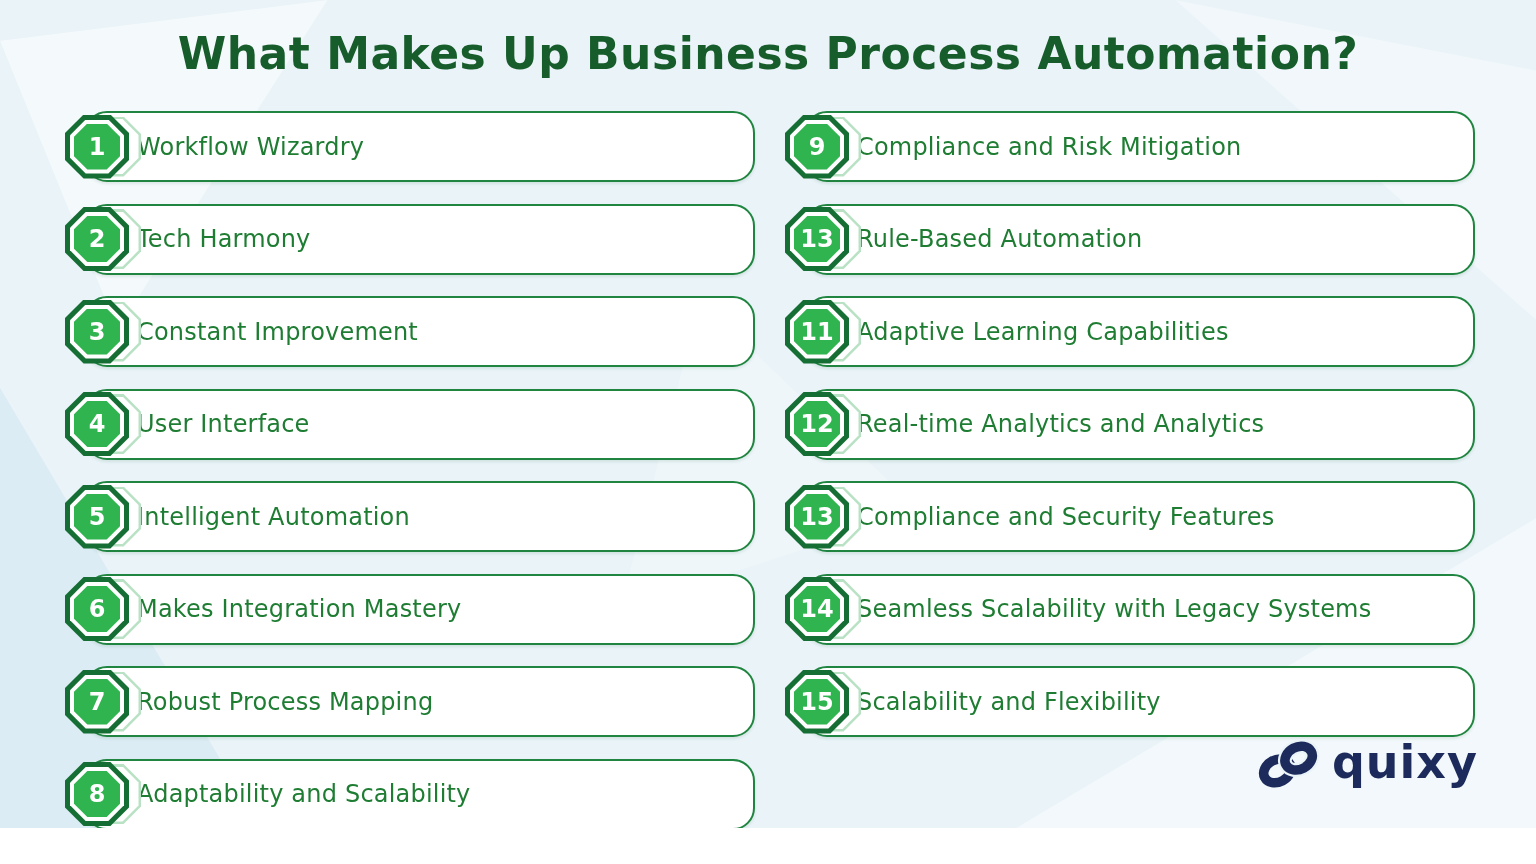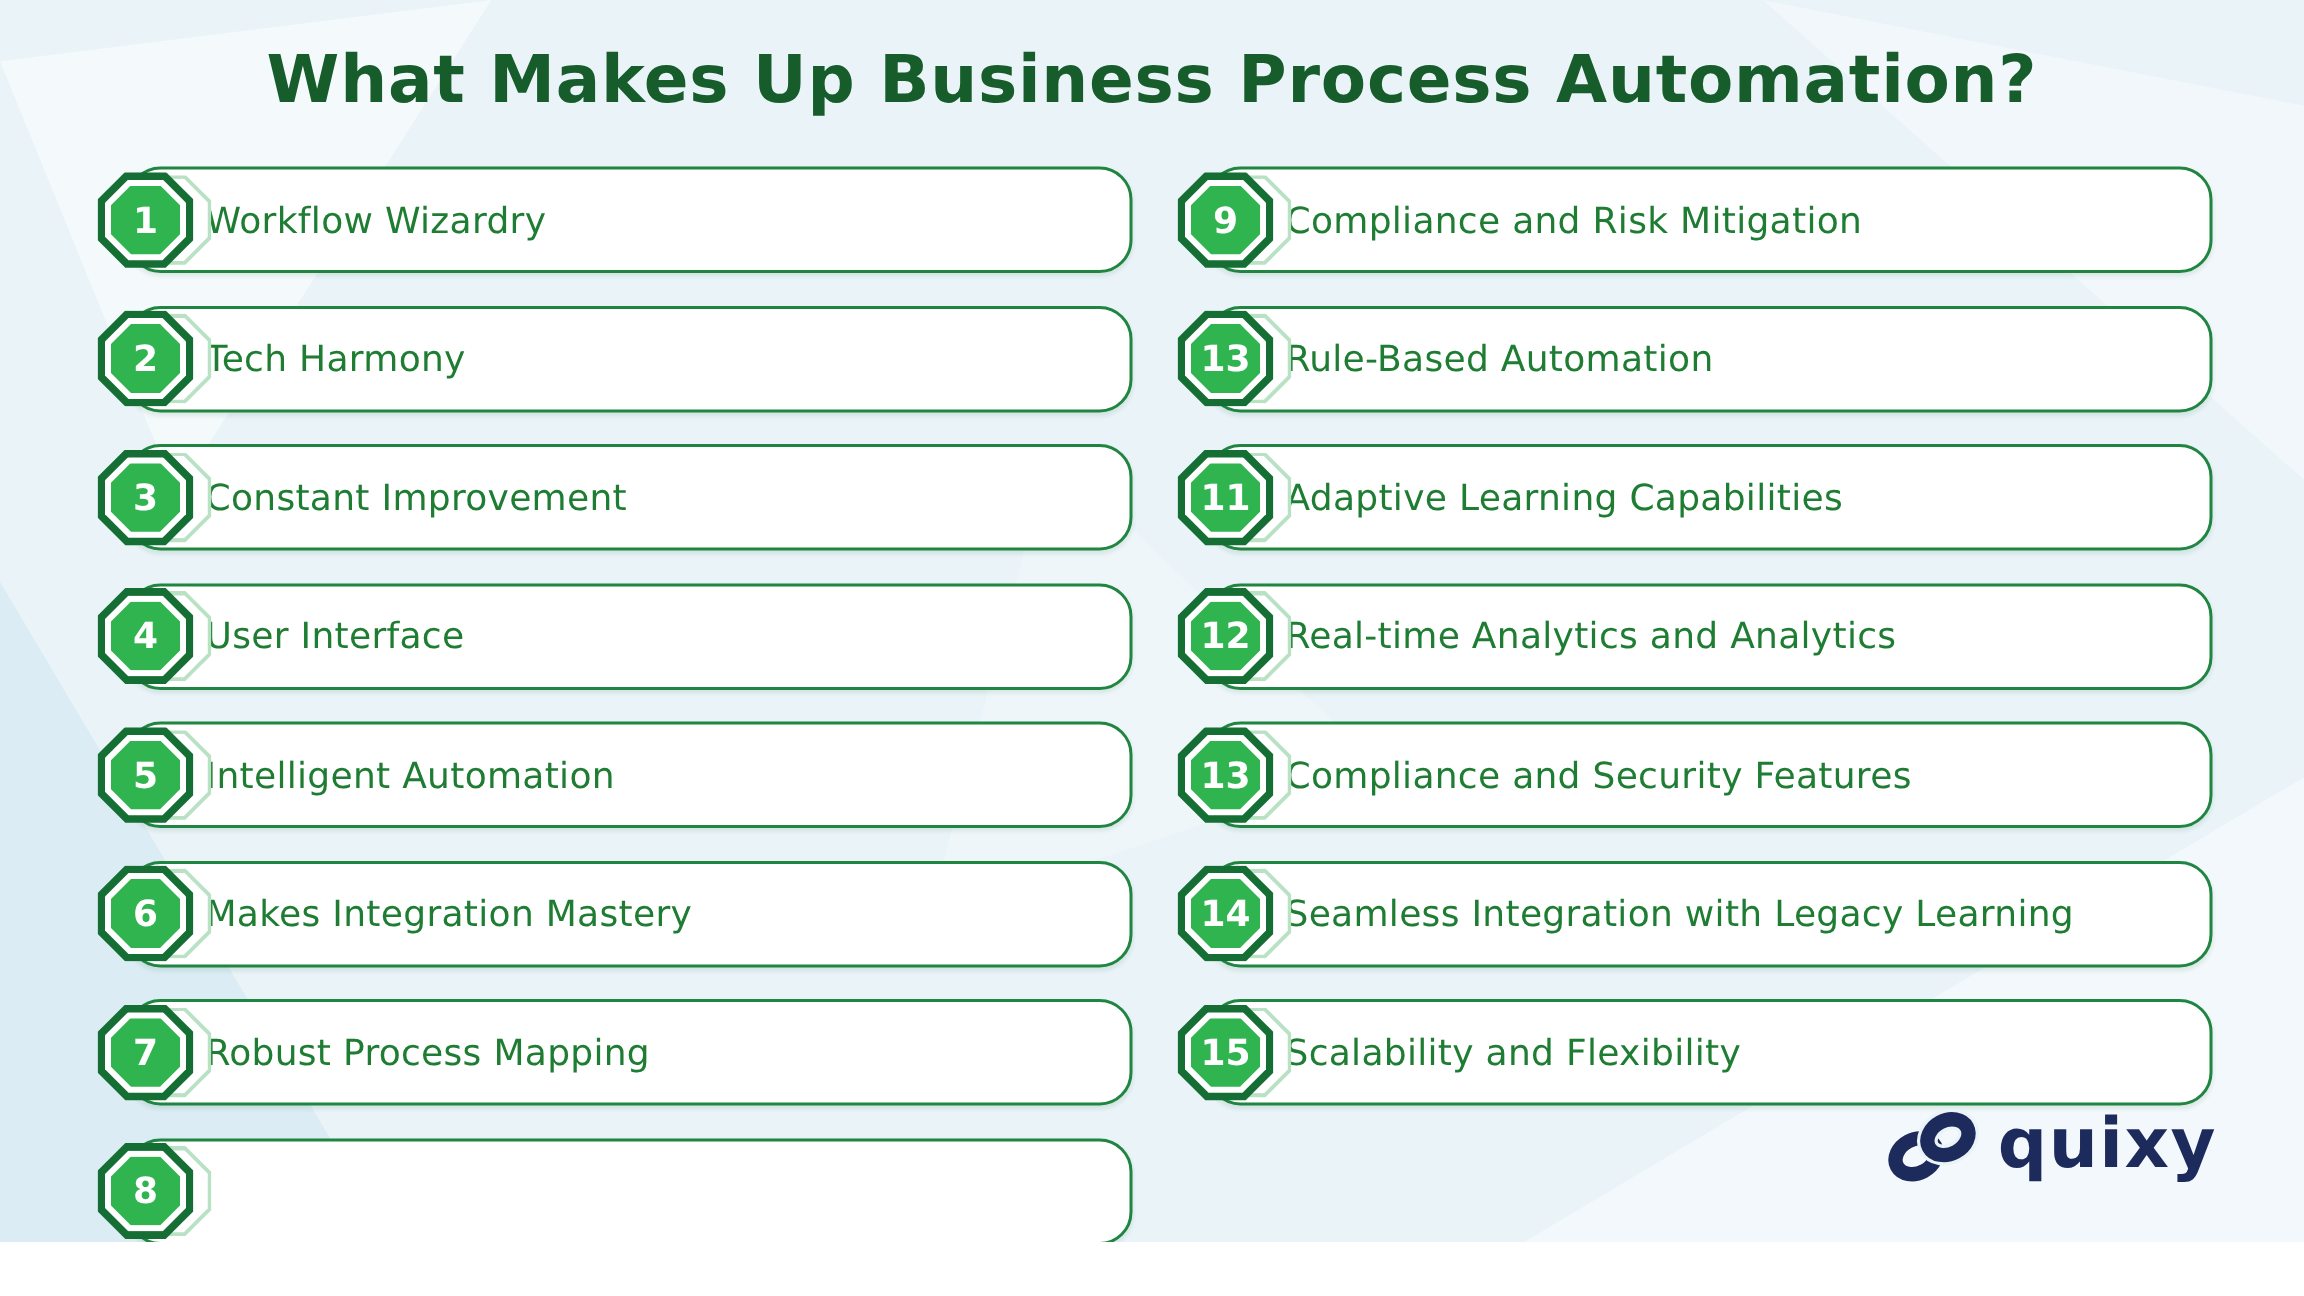--- a/index.html
+++ b/index.html
@@ -154,20 +154,21 @@
       </div>
       <div class="row-label">Robust Process Mapping</div>
     </div>
     <div class="row">
       <div class="badge">
         <div class="oct oct-faint"></div>
         <div class="oct oct-dark"></div>
         <div class="oct oct-white"></div>
         <div class="oct oct-green">8</div>
       </div>
+      <div class="row-label">Adaptability and Scalability</div>
     </div>
   </div>
 
   <div class="col col-right">
     <div class="row">
       <div class="badge">
         <div class="oct oct-faint"></div>
         <div class="oct oct-dark"></div>
         <div class="oct oct-white"></div>
         <div class="oct oct-green">9</div>
@@ -210,21 +211,21 @@
       </div>
       <div class="row-label">Compliance and Security Features</div>
     </div>
     <div class="row">
       <div class="badge">
         <div class="oct oct-faint"></div>
         <div class="oct oct-dark"></div>
         <div class="oct oct-white"></div>
         <div class="oct oct-green">14</div>
       </div>
-      <div class="row-label">Seamless Integration with Legacy Learning</div>
+      <div class="row-label">Seamless Scalability with Legacy Systems</div>
     </div>
     <div class="row">
       <div class="badge">
         <div class="oct oct-faint"></div>
         <div class="oct oct-dark"></div>
         <div class="oct oct-white"></div>
         <div class="oct oct-green">15</div>
       </div>
       <div class="row-label">Scalability and Flexibility</div>
     </div>

